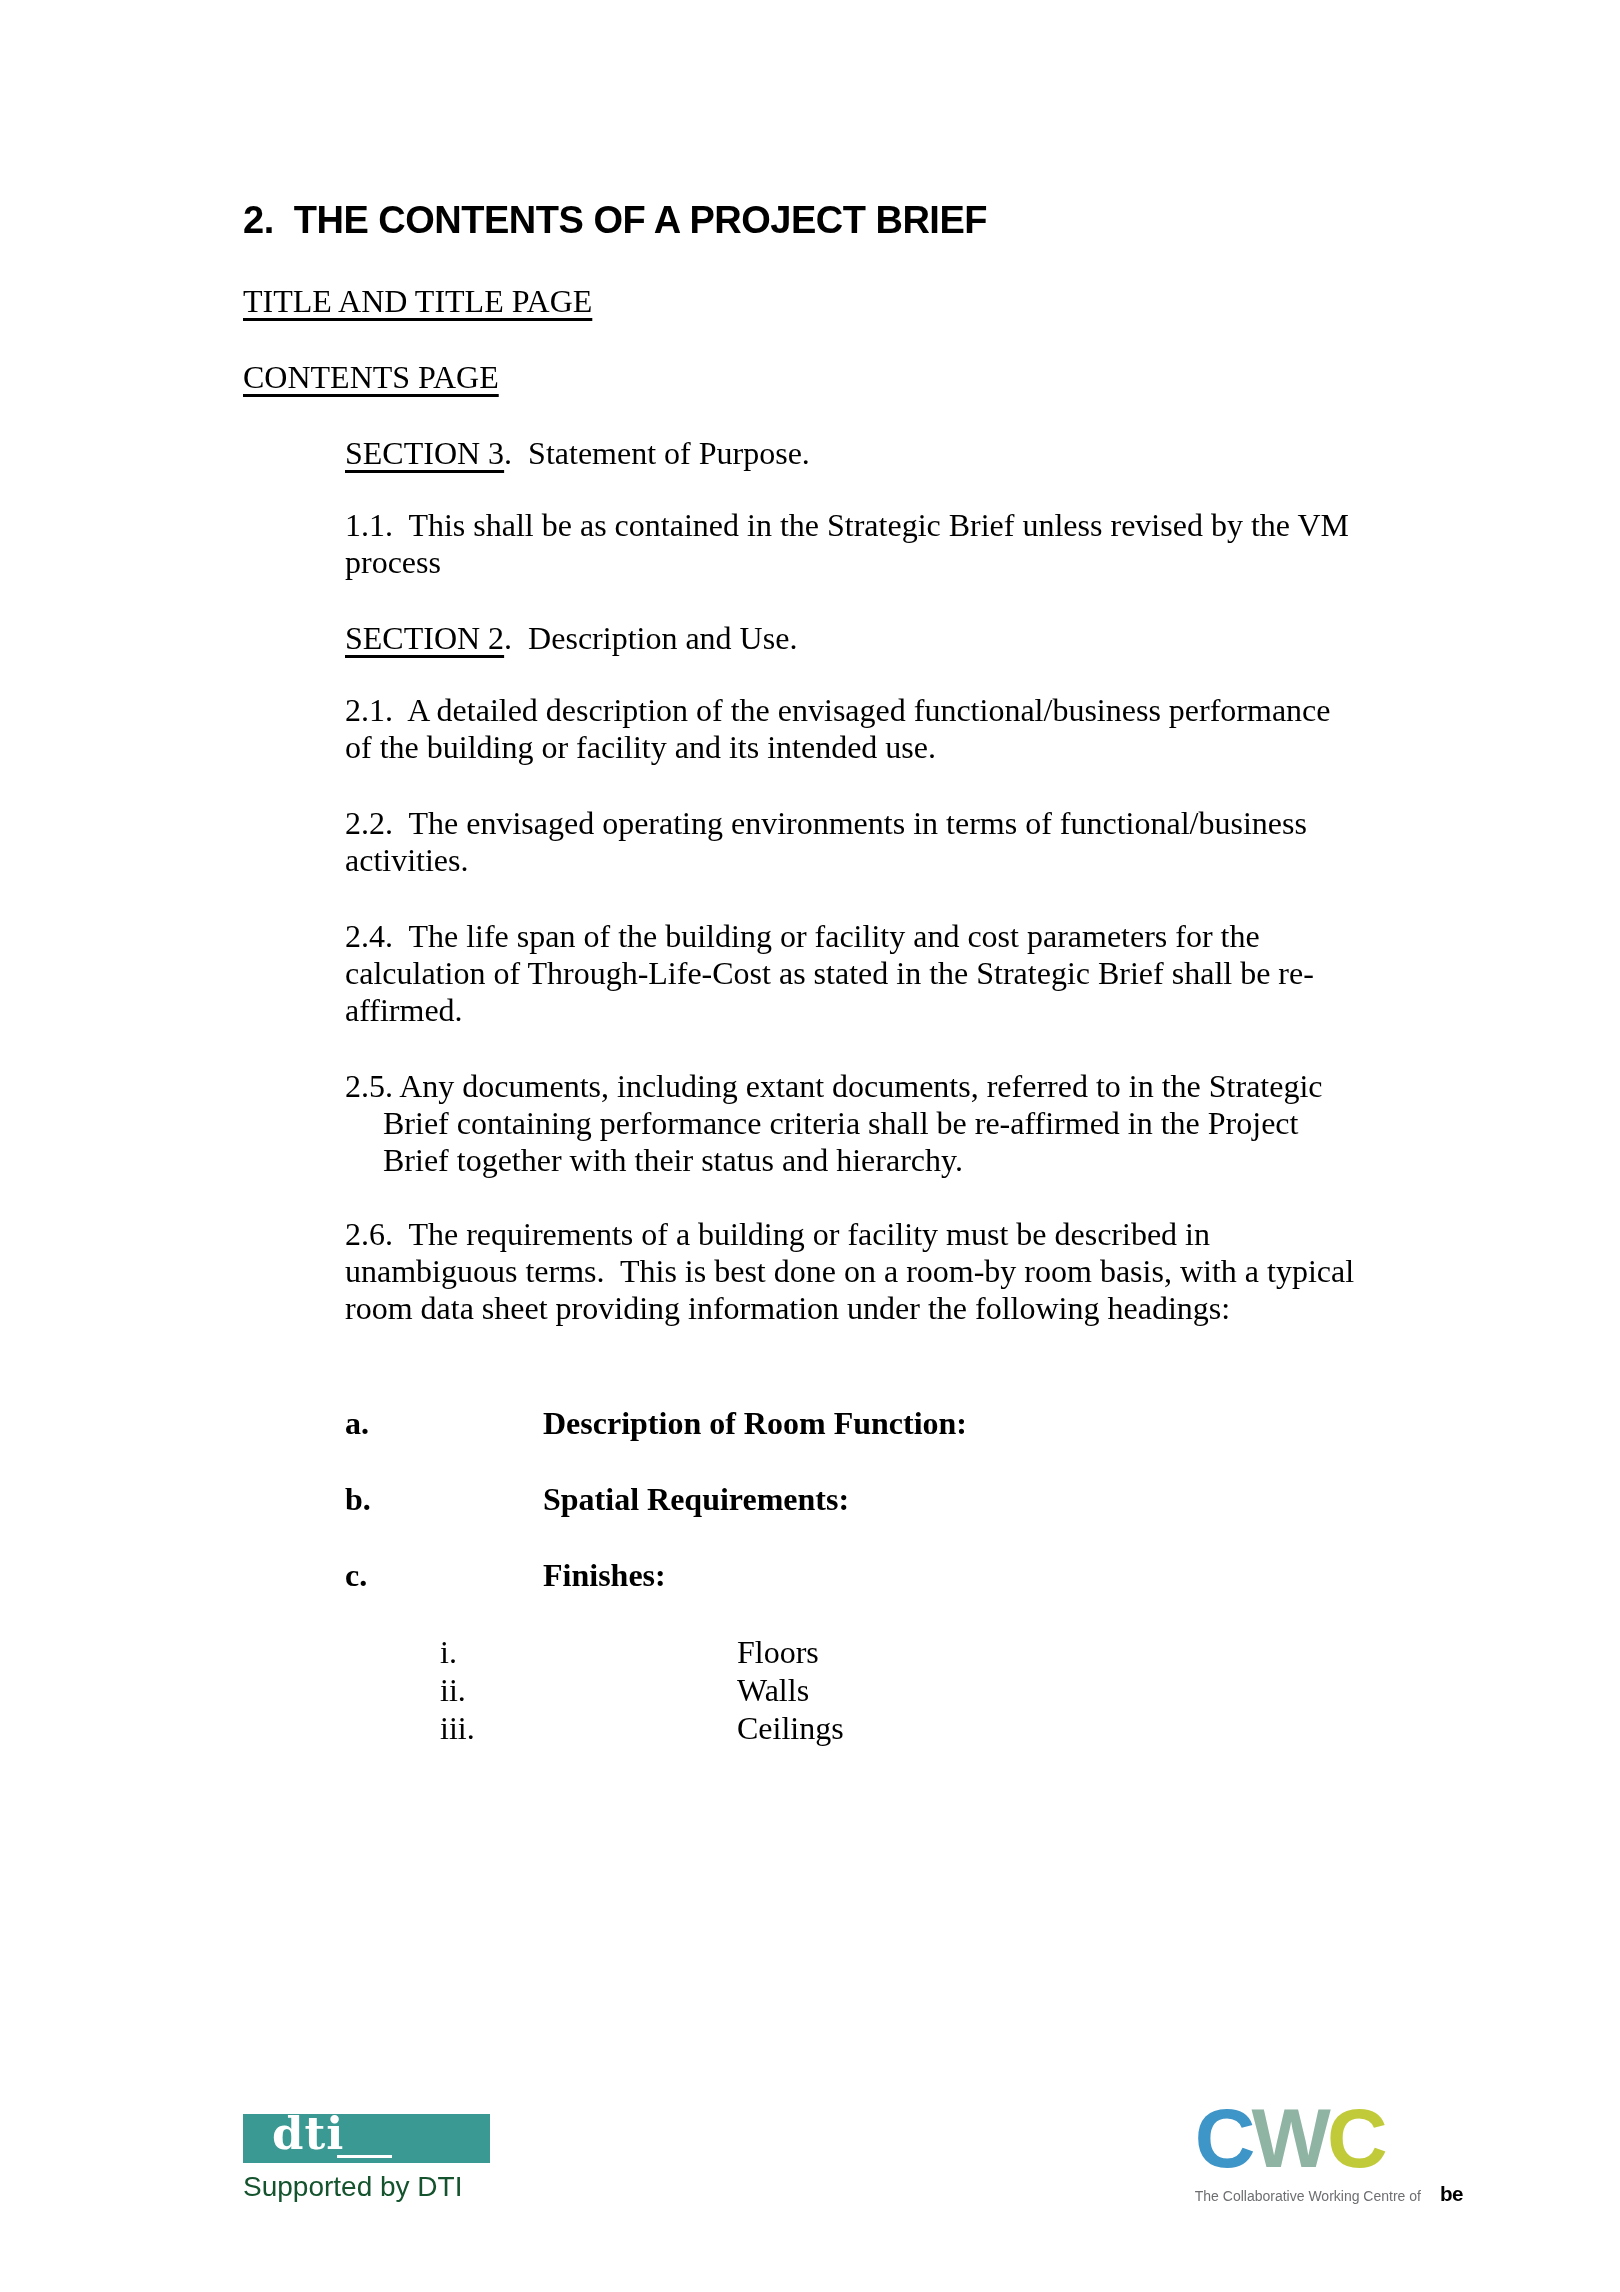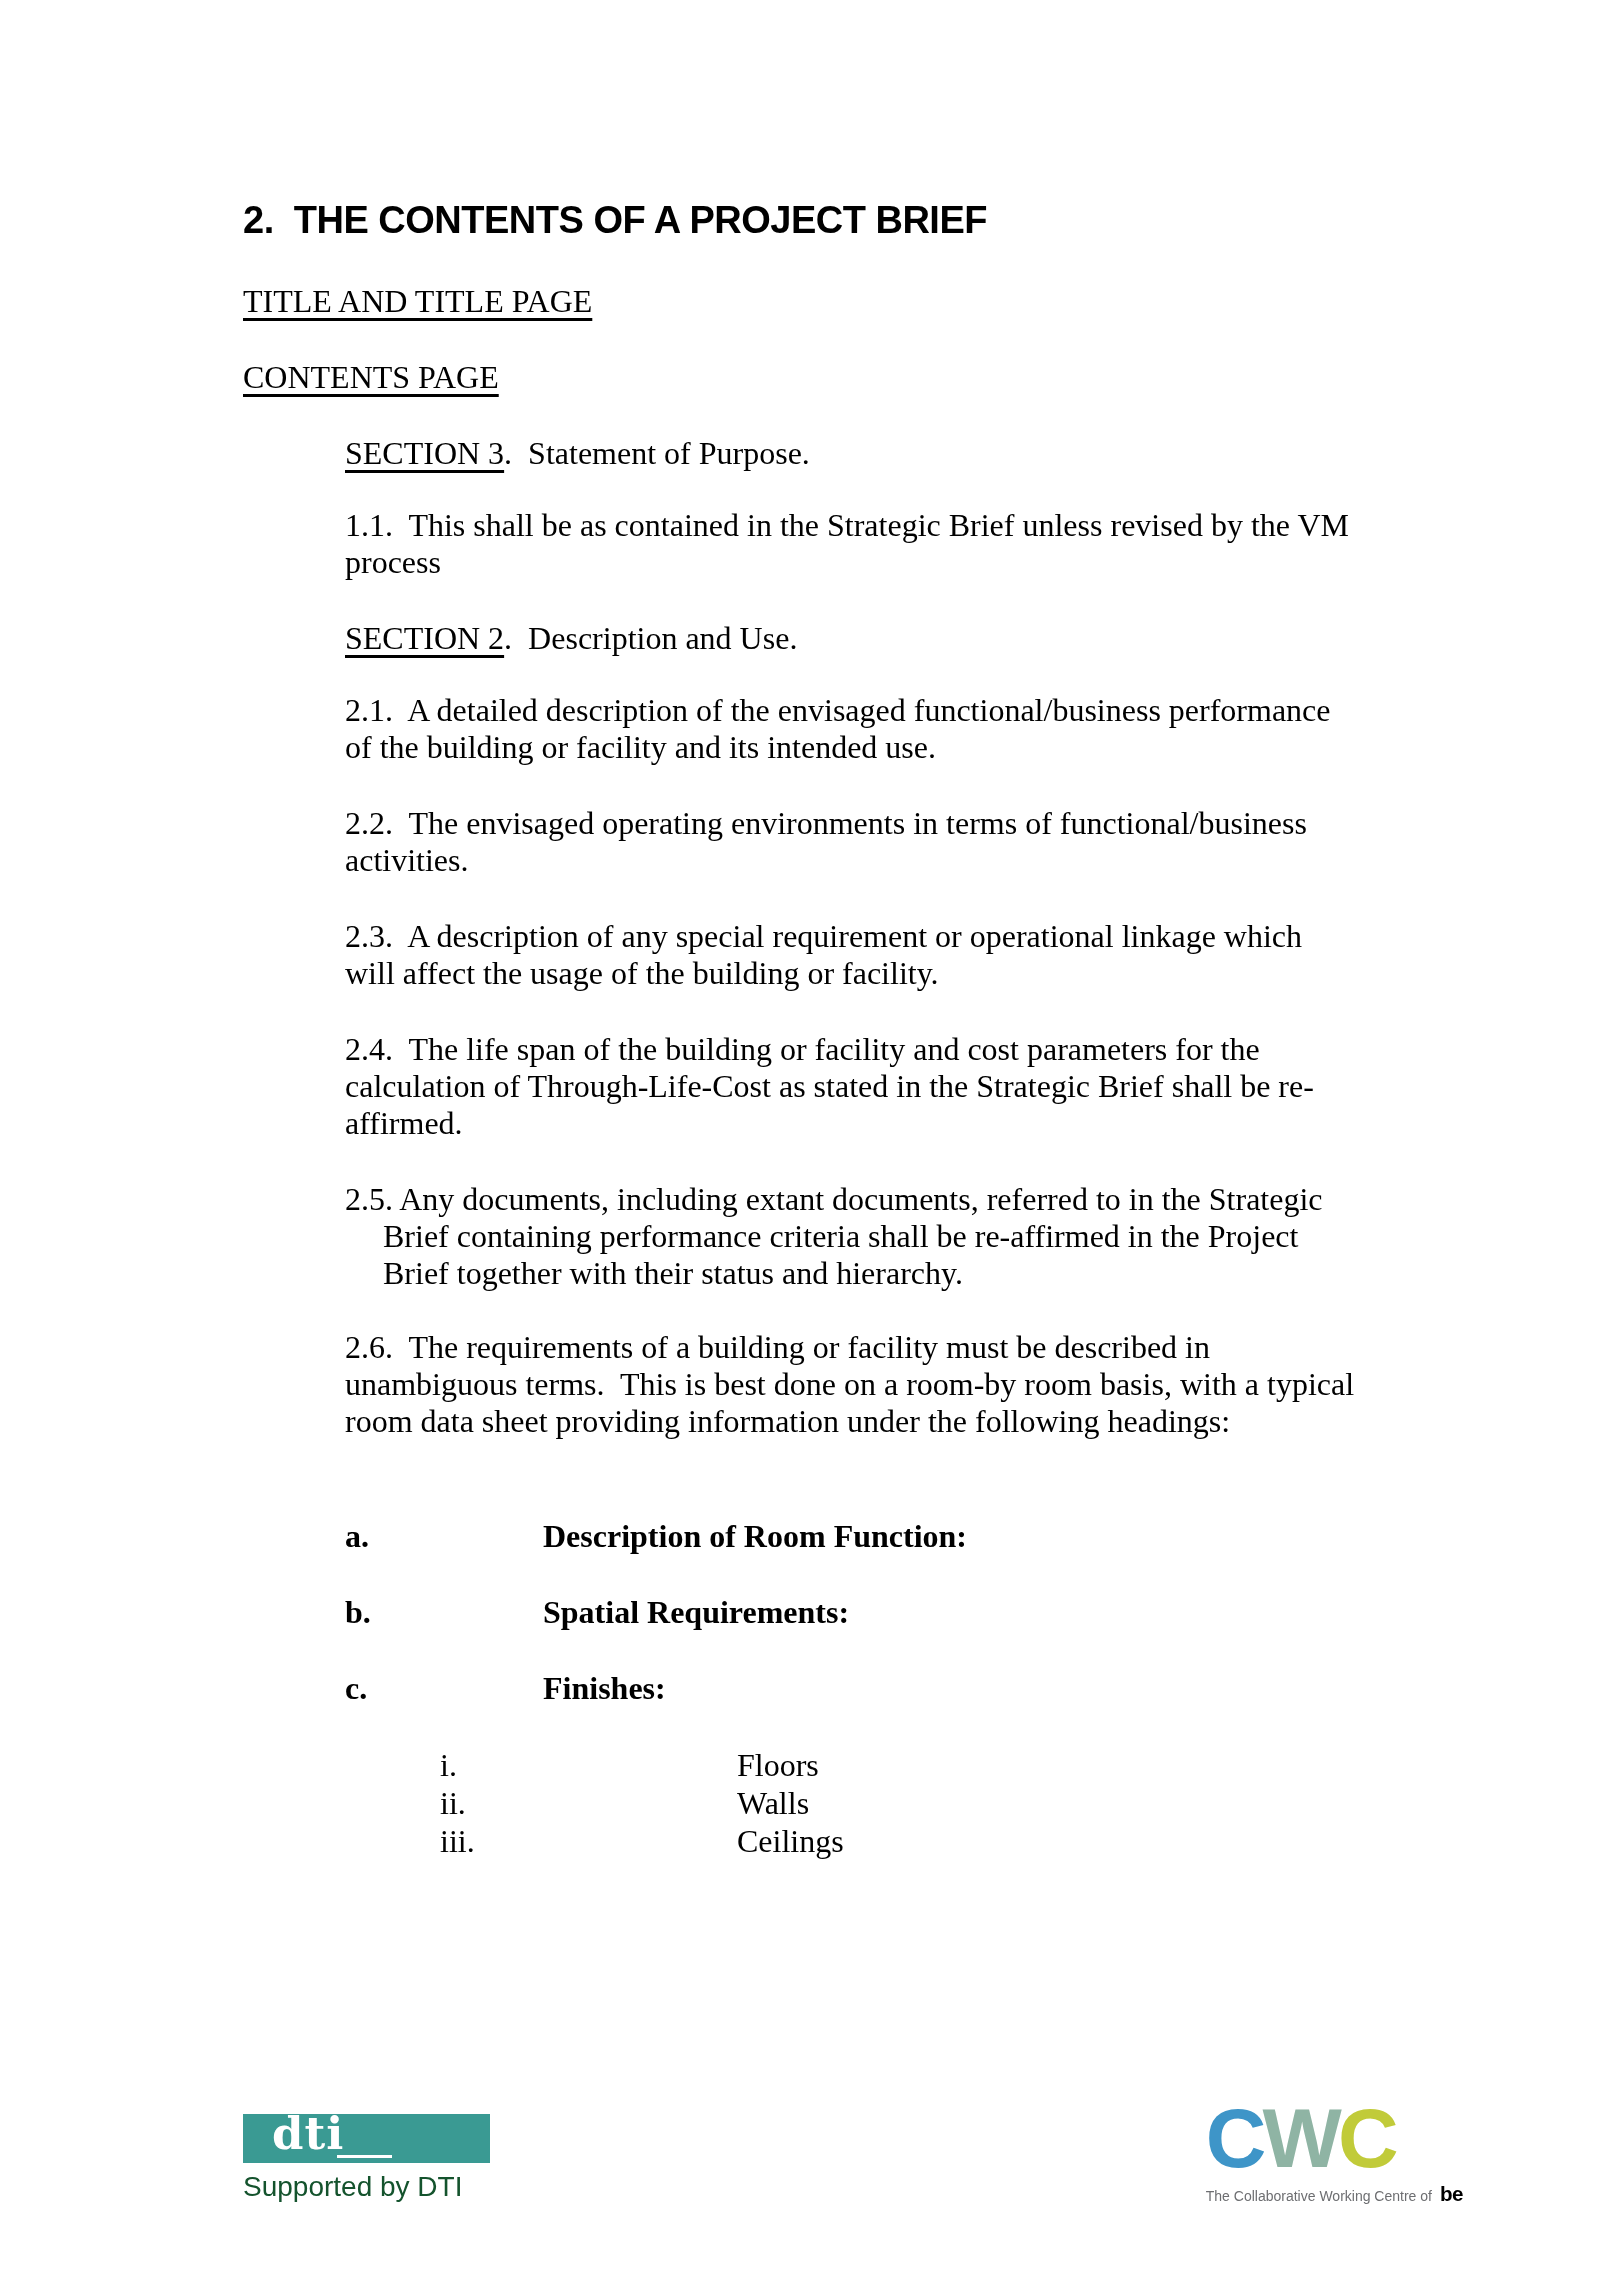--- a/index.html
+++ b/index.html
@@ -87,21 +87,21 @@
     white-space:nowrap;
   }
   .cwc-block { text-align:left; }
   .cwc-letters {
     font-family:"Liberation Sans","DejaVu Sans",sans-serif;
     font-weight:bold; font-size:84px; line-height:63px;
     letter-spacing:-3.9px; white-space:nowrap;
   }
   .cwc-tagline-row {
     margin-top:13.7px;
-    display:flex; align-items:baseline; gap:8px;
+    display:flex; align-items:baseline; gap:19px;
     white-space:nowrap;
   }
   .cwc-tagline {
     font-family:"Liberation Sans","DejaVu Sans",sans-serif;
     font-size:14px; line-height:17.6px;
   }
   .cwc-be {
     font-family:"Liberation Sans","DejaVu Sans",sans-serif;
     font-weight:bold; font-size:20.6px; line-height:20.6px;
     letter-spacing:-0.5px; color:#000;
@@ -124,22 +124,20 @@
 
     <div class="body-text para">1.1.  This shall be as contained in the Strategic Brief unless revised by the VM
 process</div>
 
     <div class="section-line"><span class="sec-label">SECTION 2</span><span class="sec-rest">.  Description and Use.</span></div>
 
     <div class="body-text para">2.1.  A detailed description of the envisaged functional/business performance
 of the building or facility and its intended use.</div>
     <div class="body-text para">2.2.  The envisaged operating environments in terms of functional/business
 activities.</div>
-    <div class="body-text para">2.3.  A description of any special requirement or operational linkage which
-will affect the usage of the building or facility.</div>
     <div class="body-text para">2.4.  The life span of the building or facility and cost parameters for the
 calculation of Through-Life-Cost as stated in the Strategic Brief shall be re-
 affirmed.</div>
     <div class="body-text para hang">2.5. Any documents, including extant documents, referred to in the Strategic
 Brief containing performance criteria shall be re-affirmed in the Project
 Brief together with their status and hierarchy.</div>
     <div class="body-text para last">2.6.  The requirements of a building or facility must be described in
 unambiguous terms.  This is best done on a room-by room basis, with a typical
 room data sheet providing information under the following headings:</div>
 

